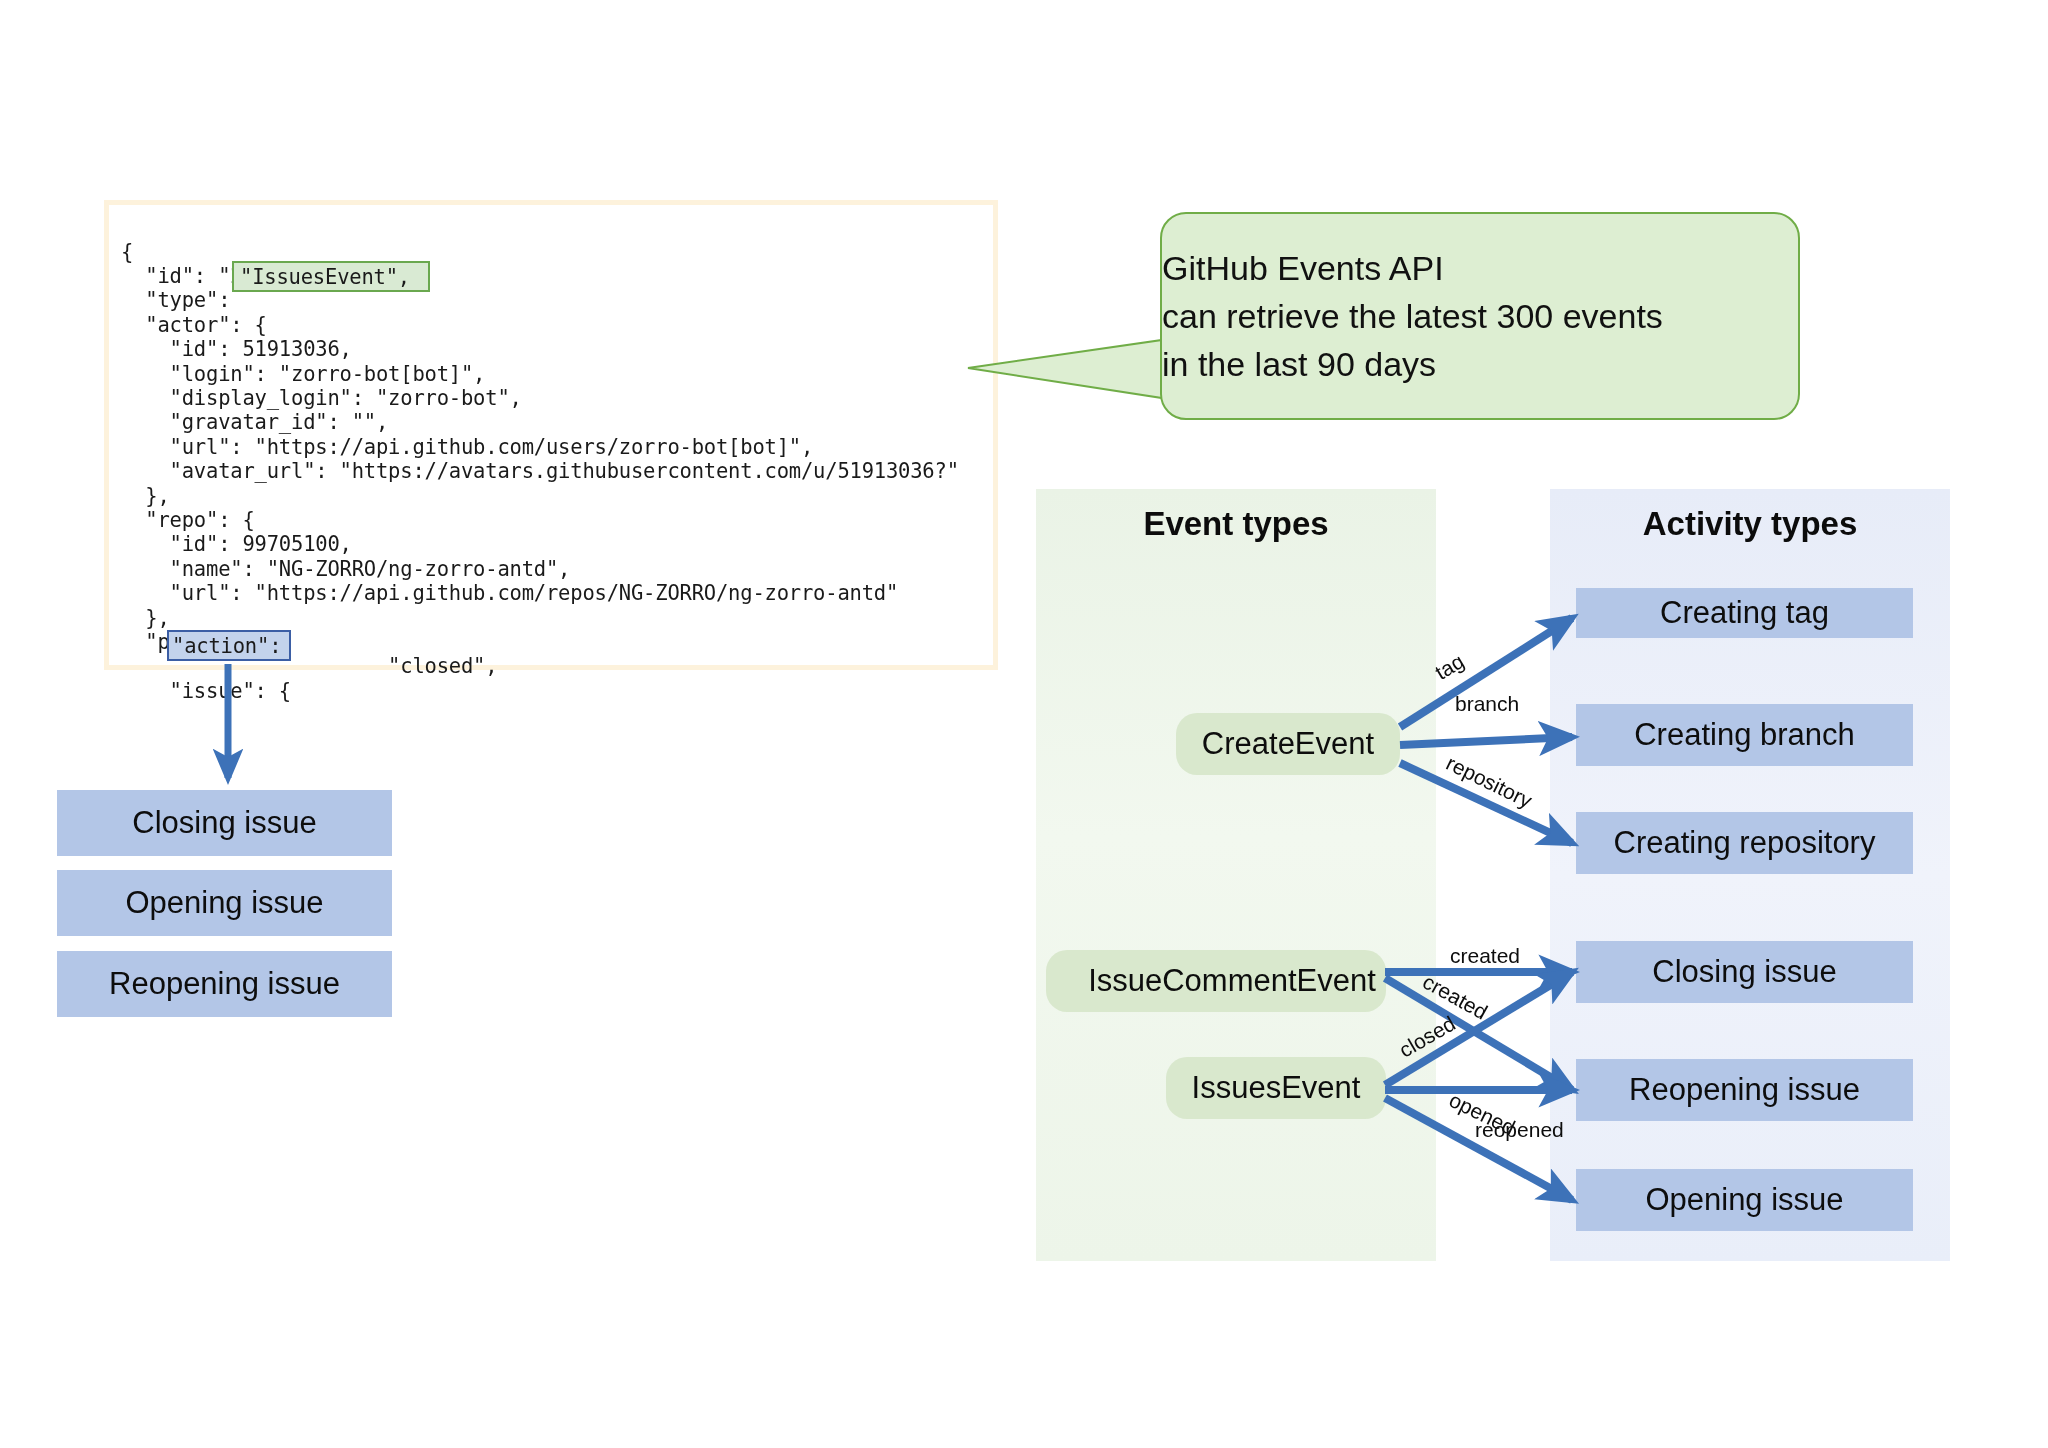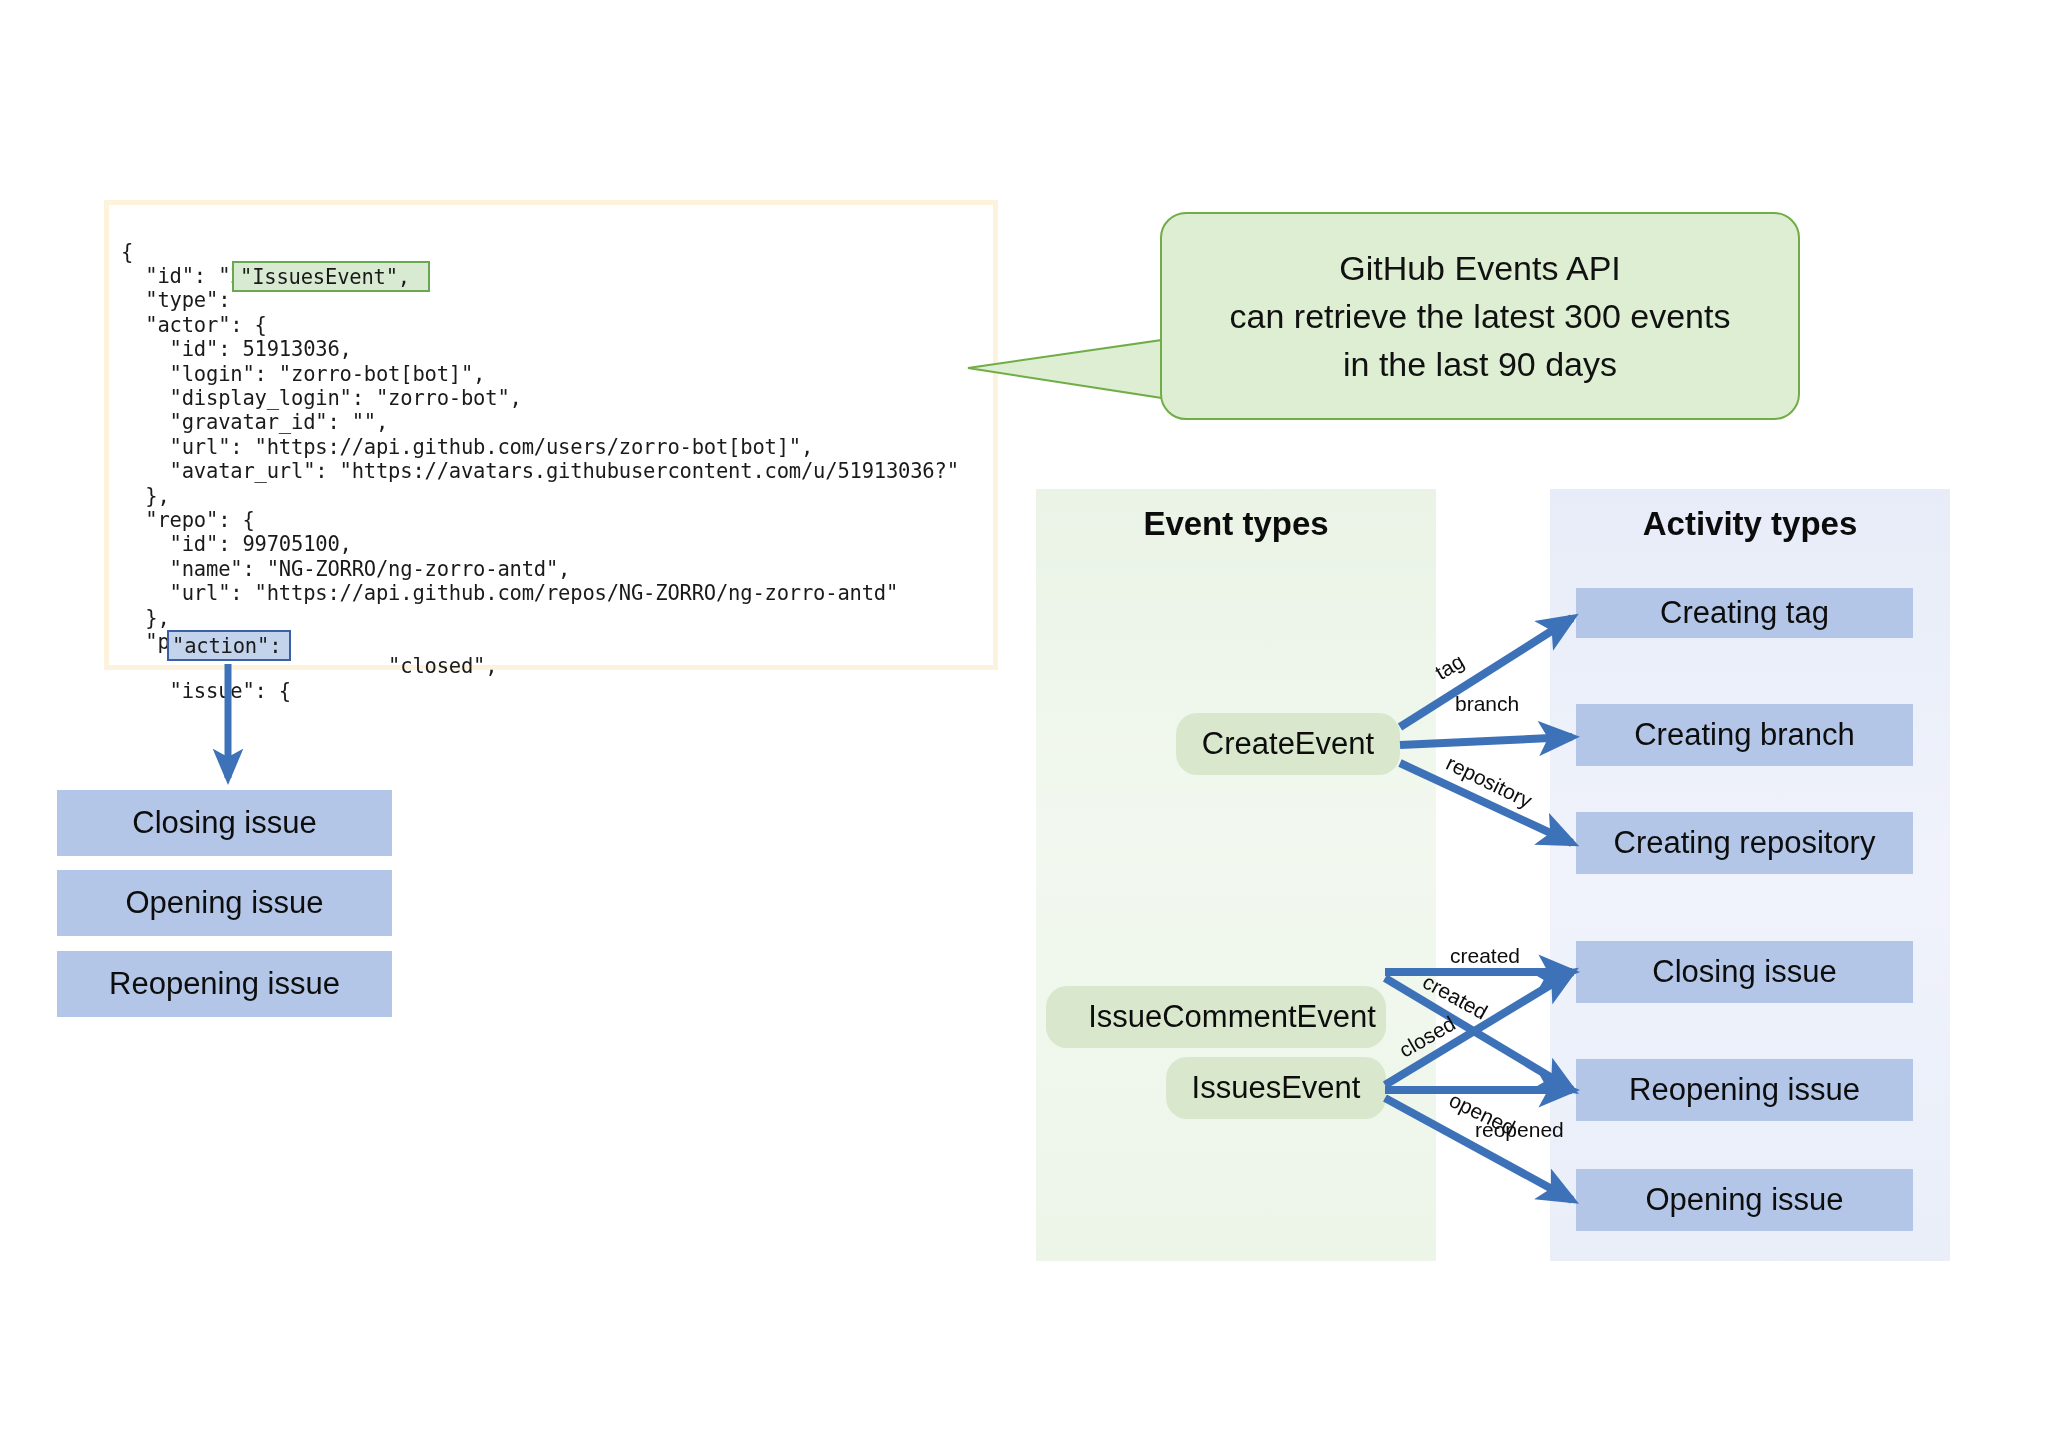--- a/index.html
+++ b/index.html
@@ -81,21 +81,21 @@
     left: 1160px;
     top: 212px;
     width: 640px;
     height: 208px;
     background: #ddeed2;
     border: 2px solid #70ad47;
     border-radius: 26px;
     box-sizing: border-box;
     display: flex;
     flex-direction: column;
-    align-items: center;
+    align-items: flex-start;
     justify-content: center;
   }
   #callout .line {
     font-size: 34px;
     color: #111111;
     line-height: 48px;
     text-align: center;
   }
   #callout-tail {
     position: absolute;
@@ -259,21 +259,21 @@
   <div class="left-box" style="left:57px; top:870px; width:335px; height:66px;">
     <span>Opening issue</span>
   </div>
   <div class="left-box" style="left:57px; top:951px; width:335px; height:66px;">
     <span>Reopening issue</span>
   </div>
 
   <div class="ev-box" style="left:1176px; top:713px; width:224px; height:62px;">
     <span>CreateEvent</span>
   </div>
-  <div class="ev-box" style="left:1046px; top:986px; width:340px; height:62px;padding-left:32px;">
+  <div class="ev-box" style="left:1046px; top:950px; width:340px; height:62px;padding-left:32px;">
     <span>IssueCommentEvent</span>
   </div>
   <div class="ev-box" style="left:1166px; top:1057px; width:220px; height:62px;">
     <span>IssuesEvent</span>
   </div>
 
   <div class="ac-box" style="left:1576px; top:588px; width:337px; height:50px;">
     <span>Creating tag</span>
   </div>
   <div class="ac-box" style="left:1576px; top:704px; width:337px; height:62px;">

